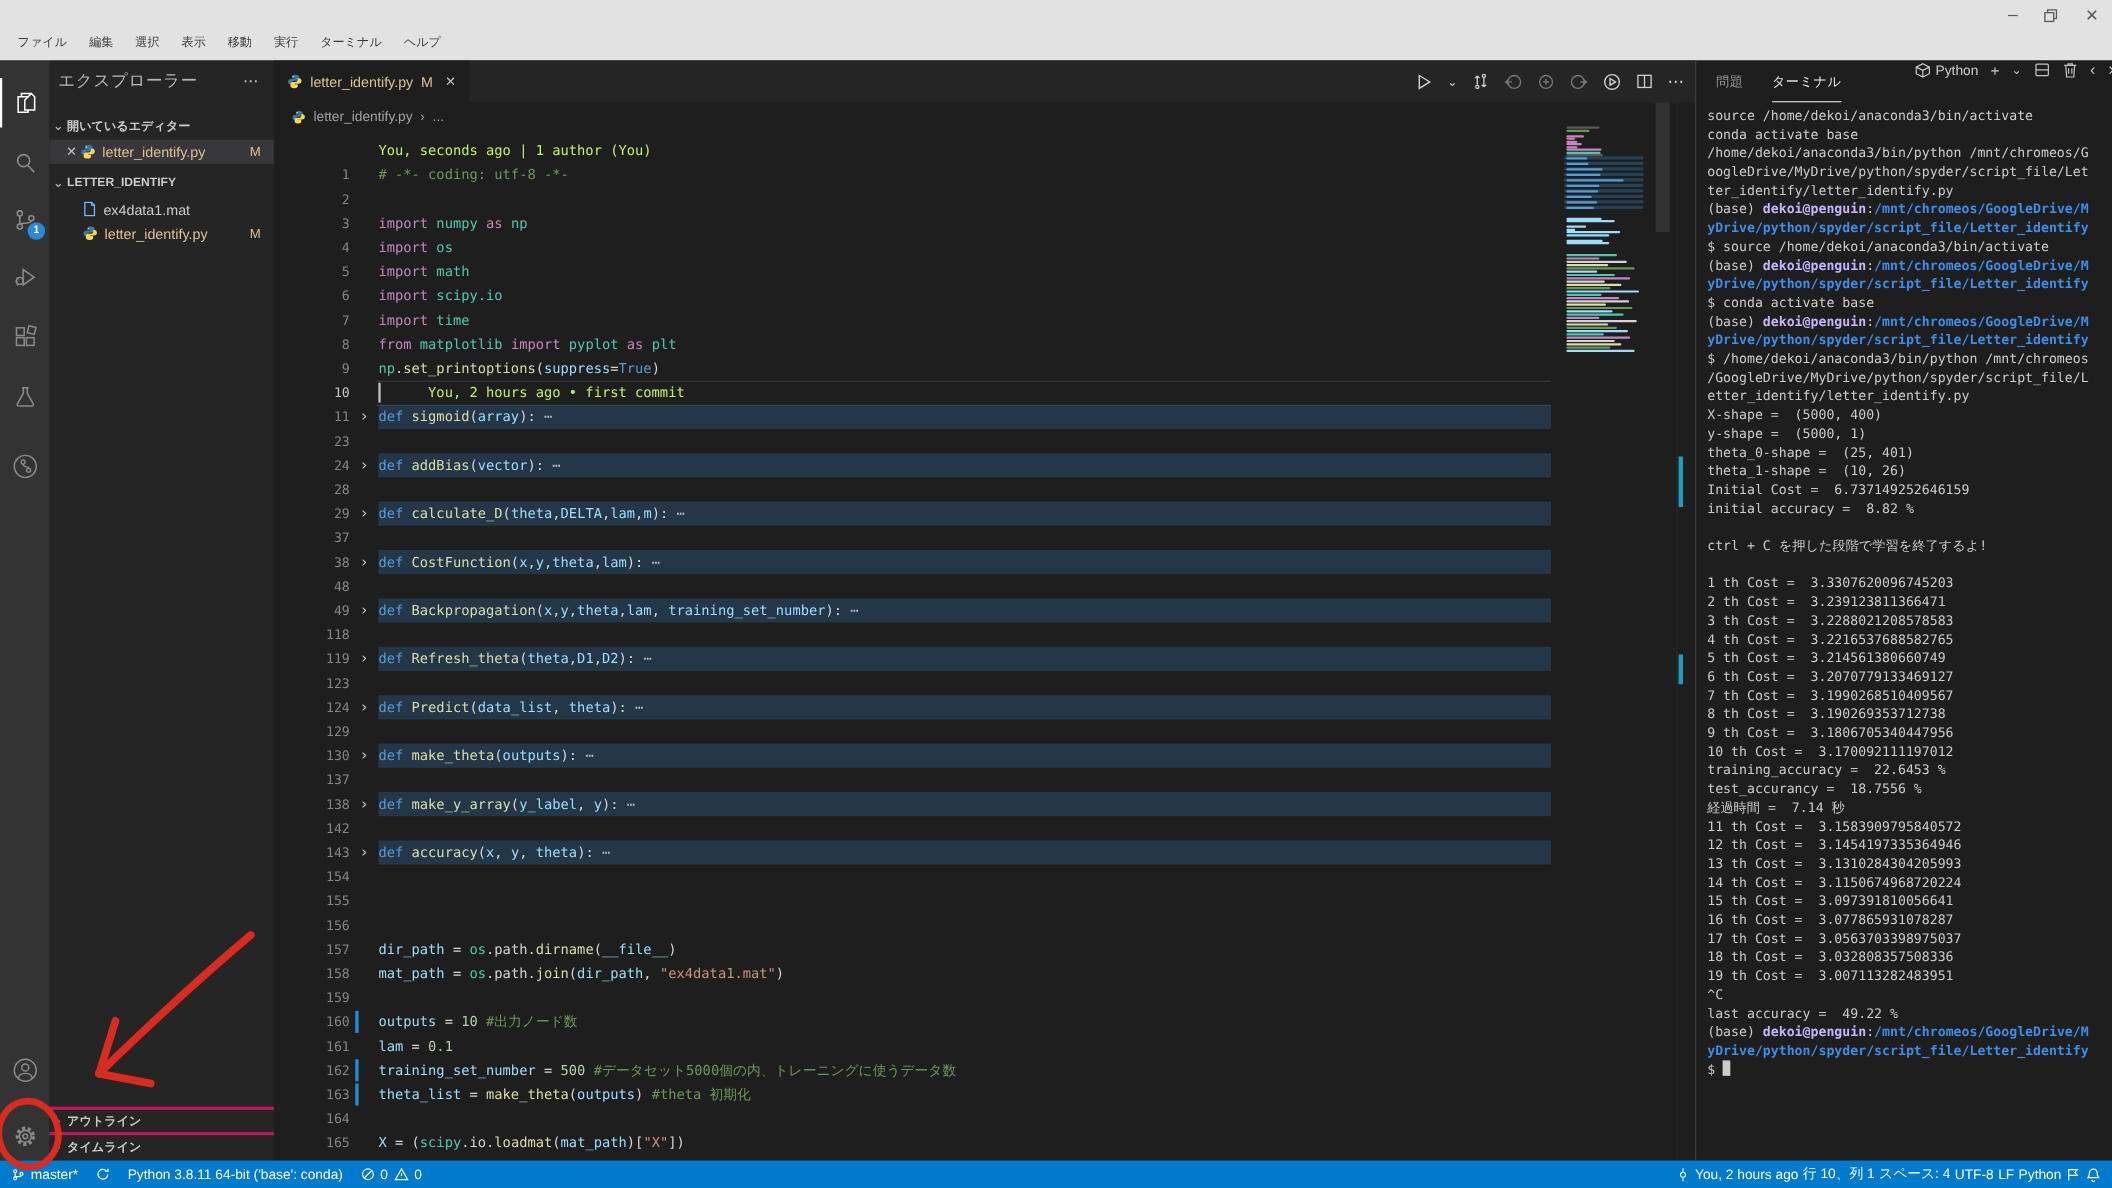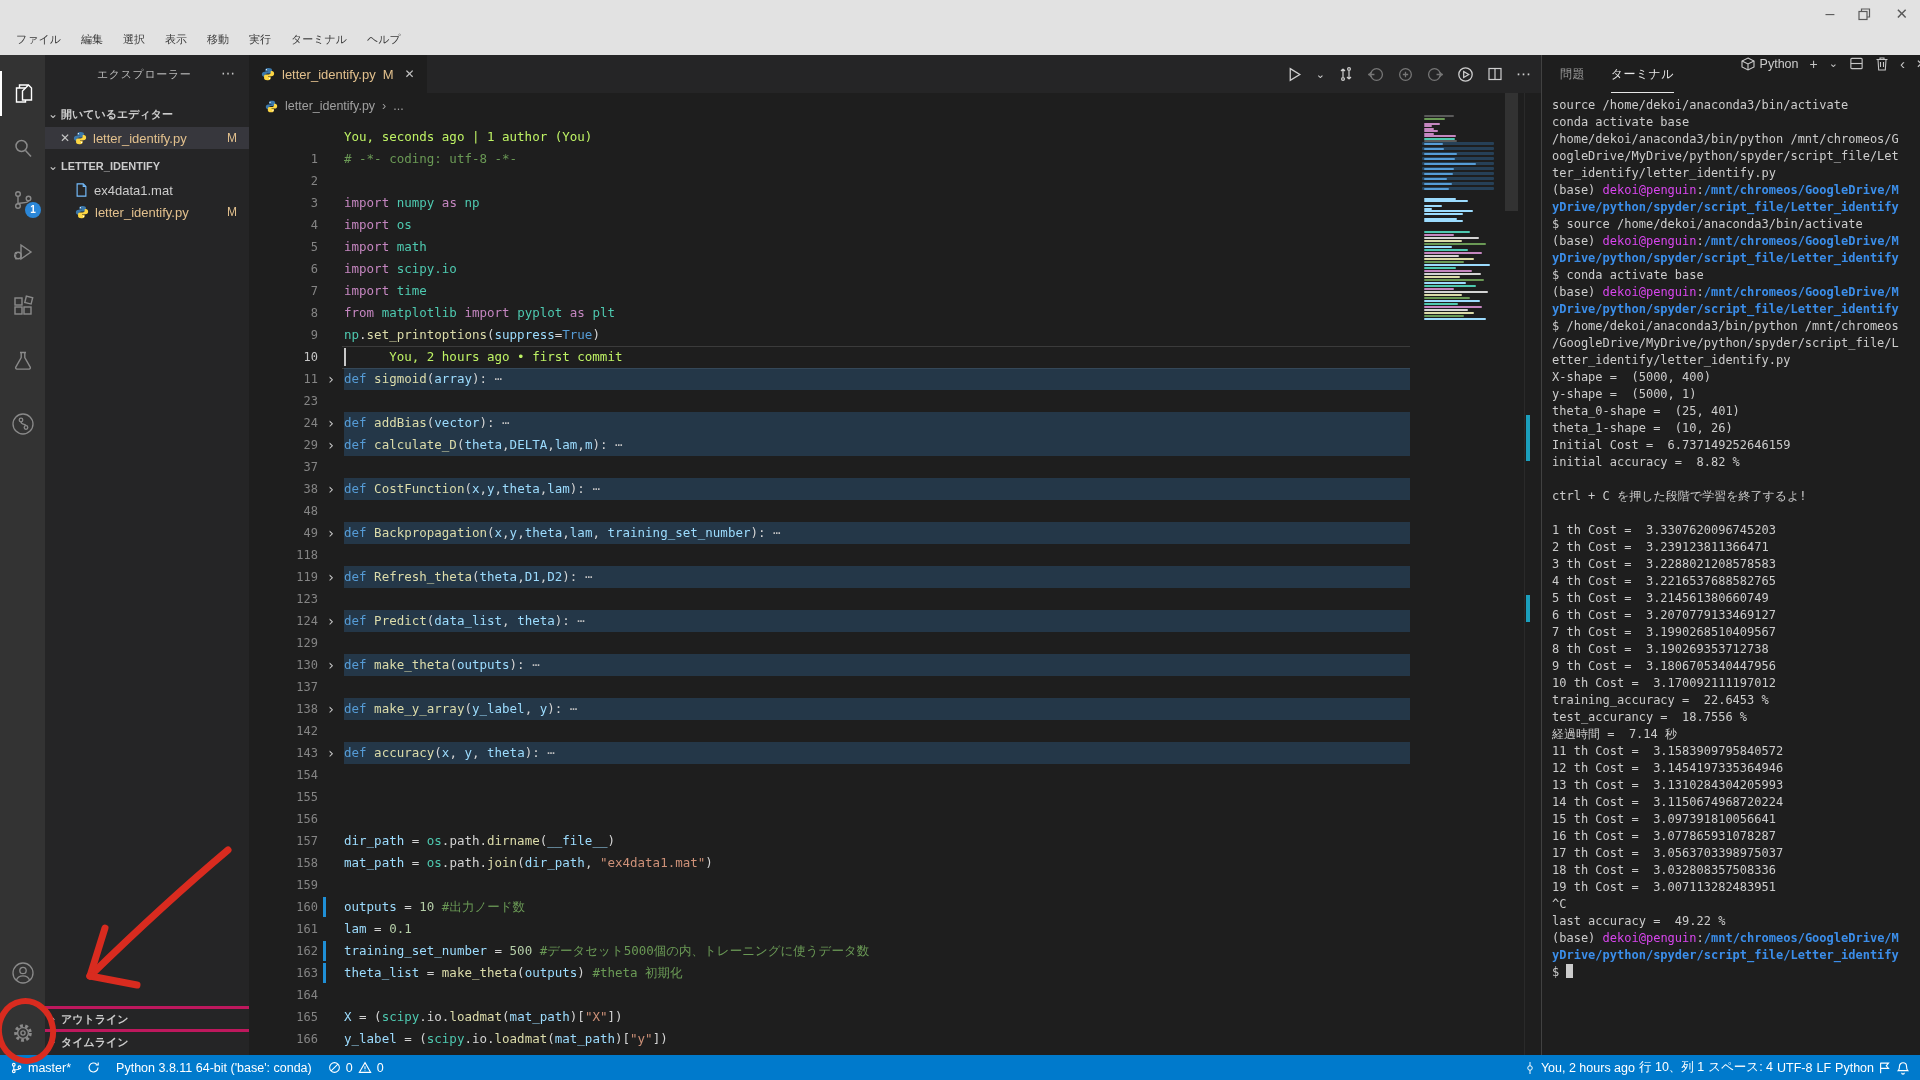--- a/index.html
+++ b/index.html
@@ -12,21 +12,21 @@
   .menu-item{padding:0 10px;font-size:11px;color:#3a3a3a;height:26px;line-height:26px;border-radius:4px}
   .wincontrols{position:absolute;right:12px;top:5px;display:flex;gap:24px;align-items:center;color:#5a5a5a}
   
   .activitybar{position:absolute;left:0;top:55px;width:45px;height:1000px;background:#333333}
   .ab-icon{position:absolute;left:0;width:45px;height:45px;display:flex;align-items:center;justify-content:center;color:#8a8a8a}
   .ab-icon.active{color:#ffffff;box-shadow:inset 2px 0 0 #ffffff}
   .ab-badge{position:absolute;right:4px;bottom:4px;min-width:16px;height:16px;border-radius:8px;background:#2b87d8;
             color:#fff;font-size:10px;line-height:16px;text-align:center;font-weight:700}
   
   .sidebar{position:absolute;left:45px;top:55px;width:204px;height:1000px;background:#252526;color:#cccccc}
-  .sb-title{position:absolute;left:16px;top:0;width:100%;height:38px;line-height:38px;padding-left:36px;font-size:11px;
+  .sb-title{position:absolute;left:0;top:0;width:100%;height:38px;line-height:38px;padding-left:8px;font-size:15px;
             color:#b8b8b8;letter-spacing:.6px;box-sizing:border-box}
   .sb-more{position:absolute;right:14px;top:0;height:38px;line-height:36px;color:#c5c5c5;font-size:14px}
   .sb-section{position:absolute;left:0;width:100%;height:22px;display:flex;align-items:center;font-size:11px;
               font-weight:700;color:#cccccc;box-sizing:border-box}
   .sb-chev{width:16px;text-align:center;color:#c5c5c5;font-weight:400;font-size:12px;flex:none}
   .sb-row{position:absolute;left:0;width:100%;height:22px;display:flex;align-items:center;font-size:13px;color:#cccccc;box-sizing:border-box}
   .sb-row.selected{background:#37373d}
   .badge-m{margin-left:auto;margin-right:12px;color:#e2c08d;font-size:12px}
   .mod{color:#e2c08d}
   .x-close{width:16px;text-align:center;color:#c5c5c5;font-size:12px;flex:none}
@@ -66,21 +66,21 @@
          box-sizing:border-box;overflow:hidden}
   .panel-header{position:absolute;left:0;top:0;width:100%;height:38px;display:flex;align-items:flex-start;
                 padding-left:18px;gap:26px;box-sizing:border-box}
   .ptab{font-size:12px;color:#9a9a9a;letter-spacing:.4px;height:38px;line-height:38px;box-sizing:border-box}
   .ptab.active{color:#e7e7e7;border-bottom:1px solid #e7e7e7}
   .panel-actions{margin-left:auto;display:flex;align-items:center;gap:11px;color:#c5c5c5;margin-right:-6px}
   .shell-pick{display:flex;align-items:center;gap:5px;font-size:12.5px;color:#cccccc}
   .term{position:absolute;left:0;top:38px;right:0;bottom:0;padding:4px 0 0 10px;font-family:"DejaVu Sans Mono",monospace;
         font-size:12px;line-height:17px;color:#cccccc;white-space:pre;overflow:hidden}
   .trow{height:17px}
-  .tw{color:#cccccc}.tu{color:#d946ef;font-weight:400}.tp{color:#3b8eea;font-weight:700}
+  .tw{color:#cccccc}.tu{color:#c4b5fd;font-weight:700}.tp{color:#3b8eea;font-weight:700}
   .tcur{display:inline-block;width:7px;height:14px;background:#cccccc;vertical-align:-2px}
   
   .statusbar{position:absolute;left:0;top:1055px;width:1920px;height:25px;background:#007acc;color:#ffffff;
              display:flex;align-items:center;font-size:12.5px;padding:0 10px;box-sizing:border-box;gap:16px}
   .sb-item{display:flex;align-items:center;gap:5px;white-space:nowrap}
   .sb-right{margin-left:auto;display:flex;align-items:center;gap:4px}
   
   .annotation{position:absolute;left:0;top:0;width:1920px;height:1080px;pointer-events:none;z-index:60}
 </style>
 </head>
@@ -324,20 +324,21 @@
       <div class="crow"><span class="ln">4</span><span class="fold"></span><span class="kw">import </span><span class="md">os</span></div>
       <div class="crow"><span class="ln">5</span><span class="fold"></span><span class="kw">import </span><span class="md">math</span></div>
       <div class="crow"><span class="ln">6</span><span class="fold"></span><span class="kw">import </span><span class="md">scipy.io</span></div>
       <div class="crow"><span class="ln">7</span><span class="fold"></span><span class="kw">import </span><span class="md">time</span></div>
       <div class="crow"><span class="ln">8</span><span class="fold"></span><span class="kw">from </span><span class="md">matplotlib</span><span class="kw"> import </span><span class="md">pyplot</span><span class="kw"> as </span><span class="md">plt</span></div>
       <div class="crow"><span class="ln">9</span><span class="fold"></span><span class="md">np</span><span class="tx">.</span><span class="fn">set_printoptions</span><span class="tx">(</span><span class="vr">suppress</span><span class="tx">=</span><span class="bt">True</span><span class="tx">)</span></div>
       <div class="crow cur"><span class="ln">10</span><span class="fold"></span><i class="cursorbar"></i><span class="gh">      You, 2 hours ago • first commit</span></div>
       <div class="crow hl"><span class="ln">11</span><span class="fold">›</span><span class="df">def </span><span class="fn">sigmoid</span><span class="tx">(</span><span class="vr">array</span><span class="tx">): </span><span class="fd">⋯</span></div>
       <div class="crow"><span class="ln">23</span><span class="fold"></span></div>
       <div class="crow hl"><span class="ln">24</span><span class="fold">›</span><span class="df">def </span><span class="fn">addBias</span><span class="tx">(</span><span class="vr">vector</span><span class="tx">): </span><span class="fd">⋯</span></div>
+      <div class="crow"><span class="ln">28</span><span class="fold"></span></div>
       <div class="crow hl"><span class="ln">29</span><span class="fold">›</span><span class="df">def </span><span class="fn">calculate_D</span><span class="tx">(</span><span class="vr">theta</span><span class="tx">,</span><span class="vr">DELTA</span><span class="tx">,</span><span class="vr">lam</span><span class="tx">,</span><span class="vr">m</span><span class="tx">): </span><span class="fd">⋯</span></div>
       <div class="crow"><span class="ln">37</span><span class="fold"></span></div>
       <div class="crow hl"><span class="ln">38</span><span class="fold">›</span><span class="df">def </span><span class="fn">CostFunction</span><span class="tx">(</span><span class="vr">x</span><span class="tx">,</span><span class="vr">y</span><span class="tx">,</span><span class="vr">theta</span><span class="tx">,</span><span class="vr">lam</span><span class="tx">): </span><span class="fd">⋯</span></div>
       <div class="crow"><span class="ln">48</span><span class="fold"></span></div>
       <div class="crow hl"><span class="ln">49</span><span class="fold">›</span><span class="df">def </span><span class="fn">Backpropagation</span><span class="tx">(</span><span class="vr">x</span><span class="tx">,</span><span class="vr">y</span><span class="tx">,</span><span class="vr">theta</span><span class="tx">,</span><span class="vr">lam</span><span class="tx">, </span><span class="vr">training_set_number</span><span class="tx">): </span><span class="fd">⋯</span></div>
       <div class="crow"><span class="ln">118</span><span class="fold"></span></div>
       <div class="crow hl"><span class="ln">119</span><span class="fold">›</span><span class="df">def </span><span class="fn">Refresh_theta</span><span class="tx">(</span><span class="vr">theta</span><span class="tx">,</span><span class="vr">D1</span><span class="tx">,</span><span class="vr">D2</span><span class="tx">): </span><span class="fd">⋯</span></div>
       <div class="crow"><span class="ln">123</span><span class="fold"></span></div>
       <div class="crow hl"><span class="ln">124</span><span class="fold">›</span><span class="df">def </span><span class="fn">Predict</span><span class="tx">(</span><span class="vr">data_list</span><span class="tx">, </span><span class="vr">theta</span><span class="tx">): </span><span class="fd">⋯</span></div>
       <div class="crow"><span class="ln">129</span><span class="fold"></span></div>

